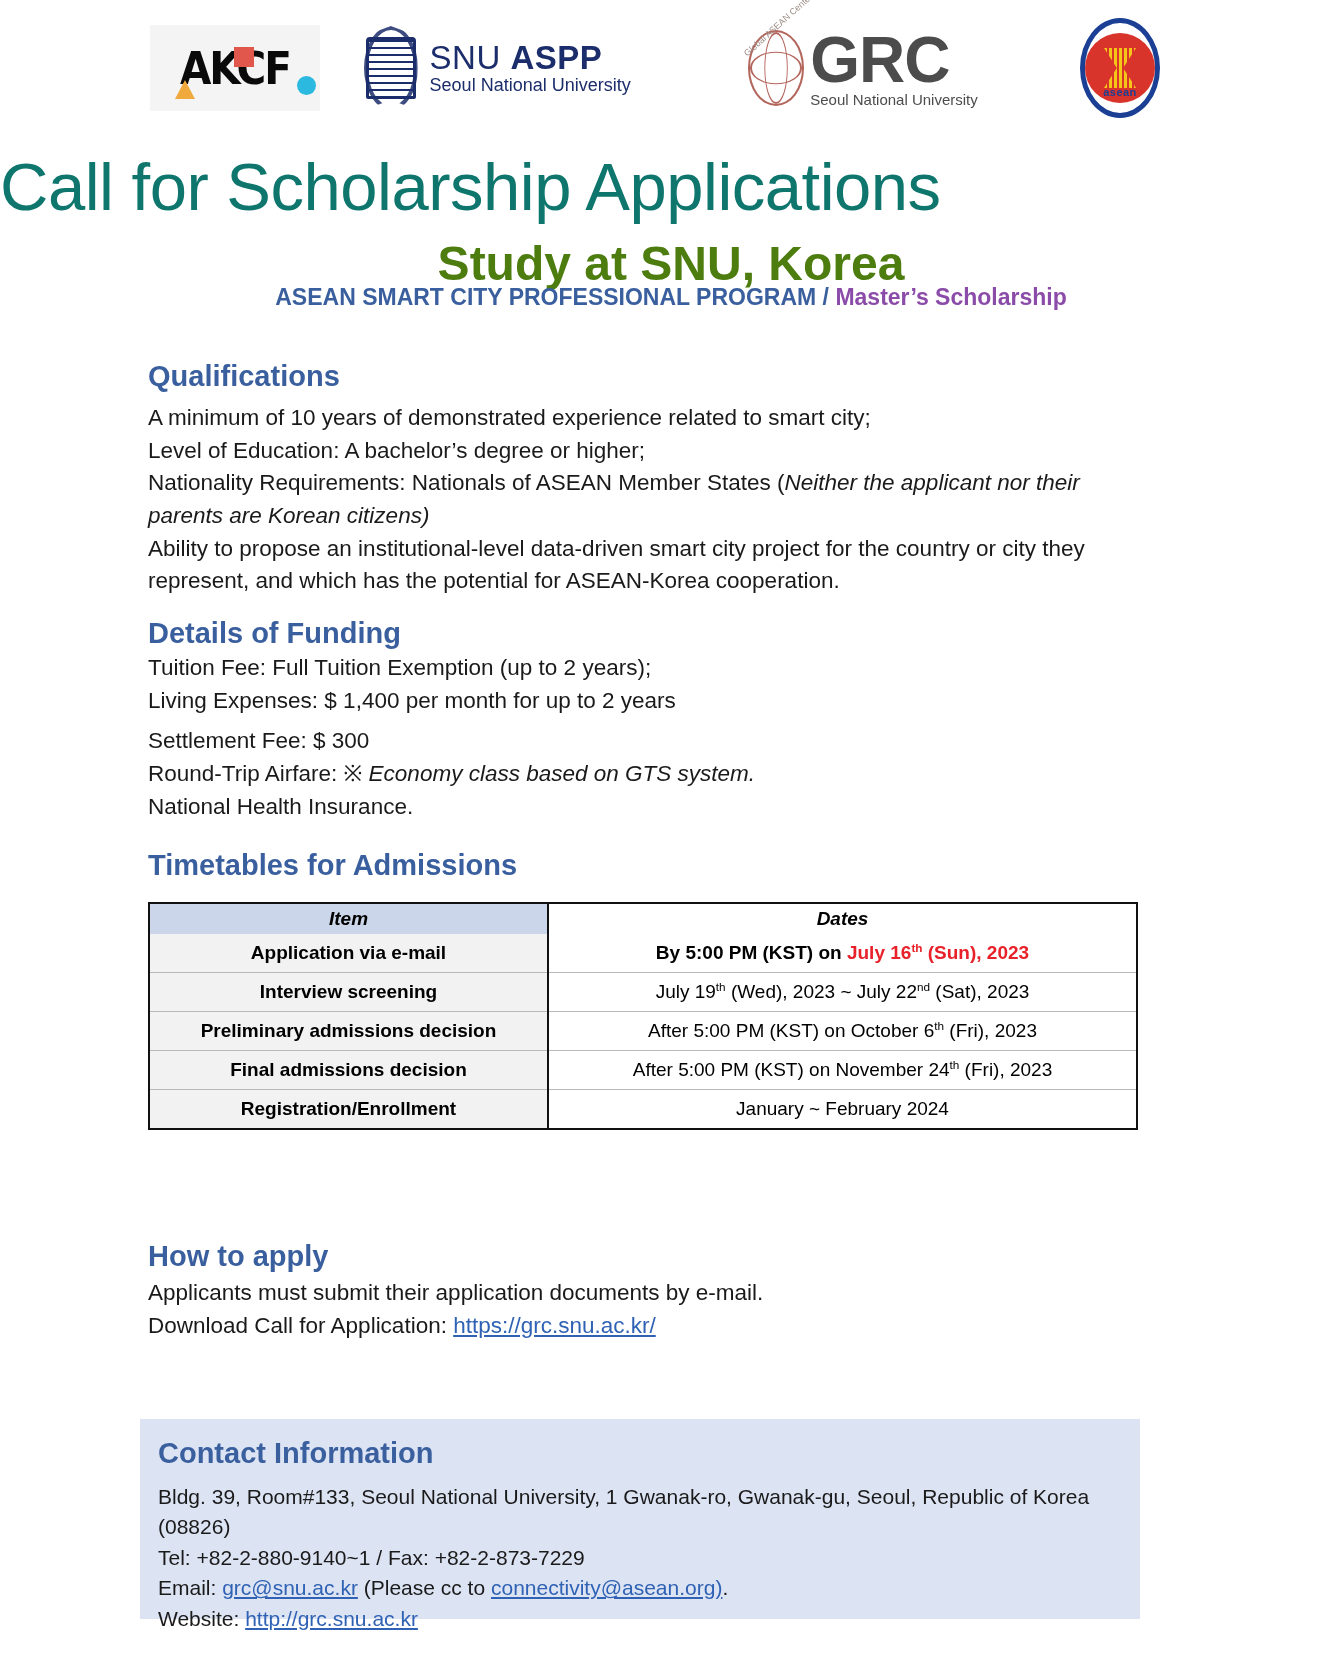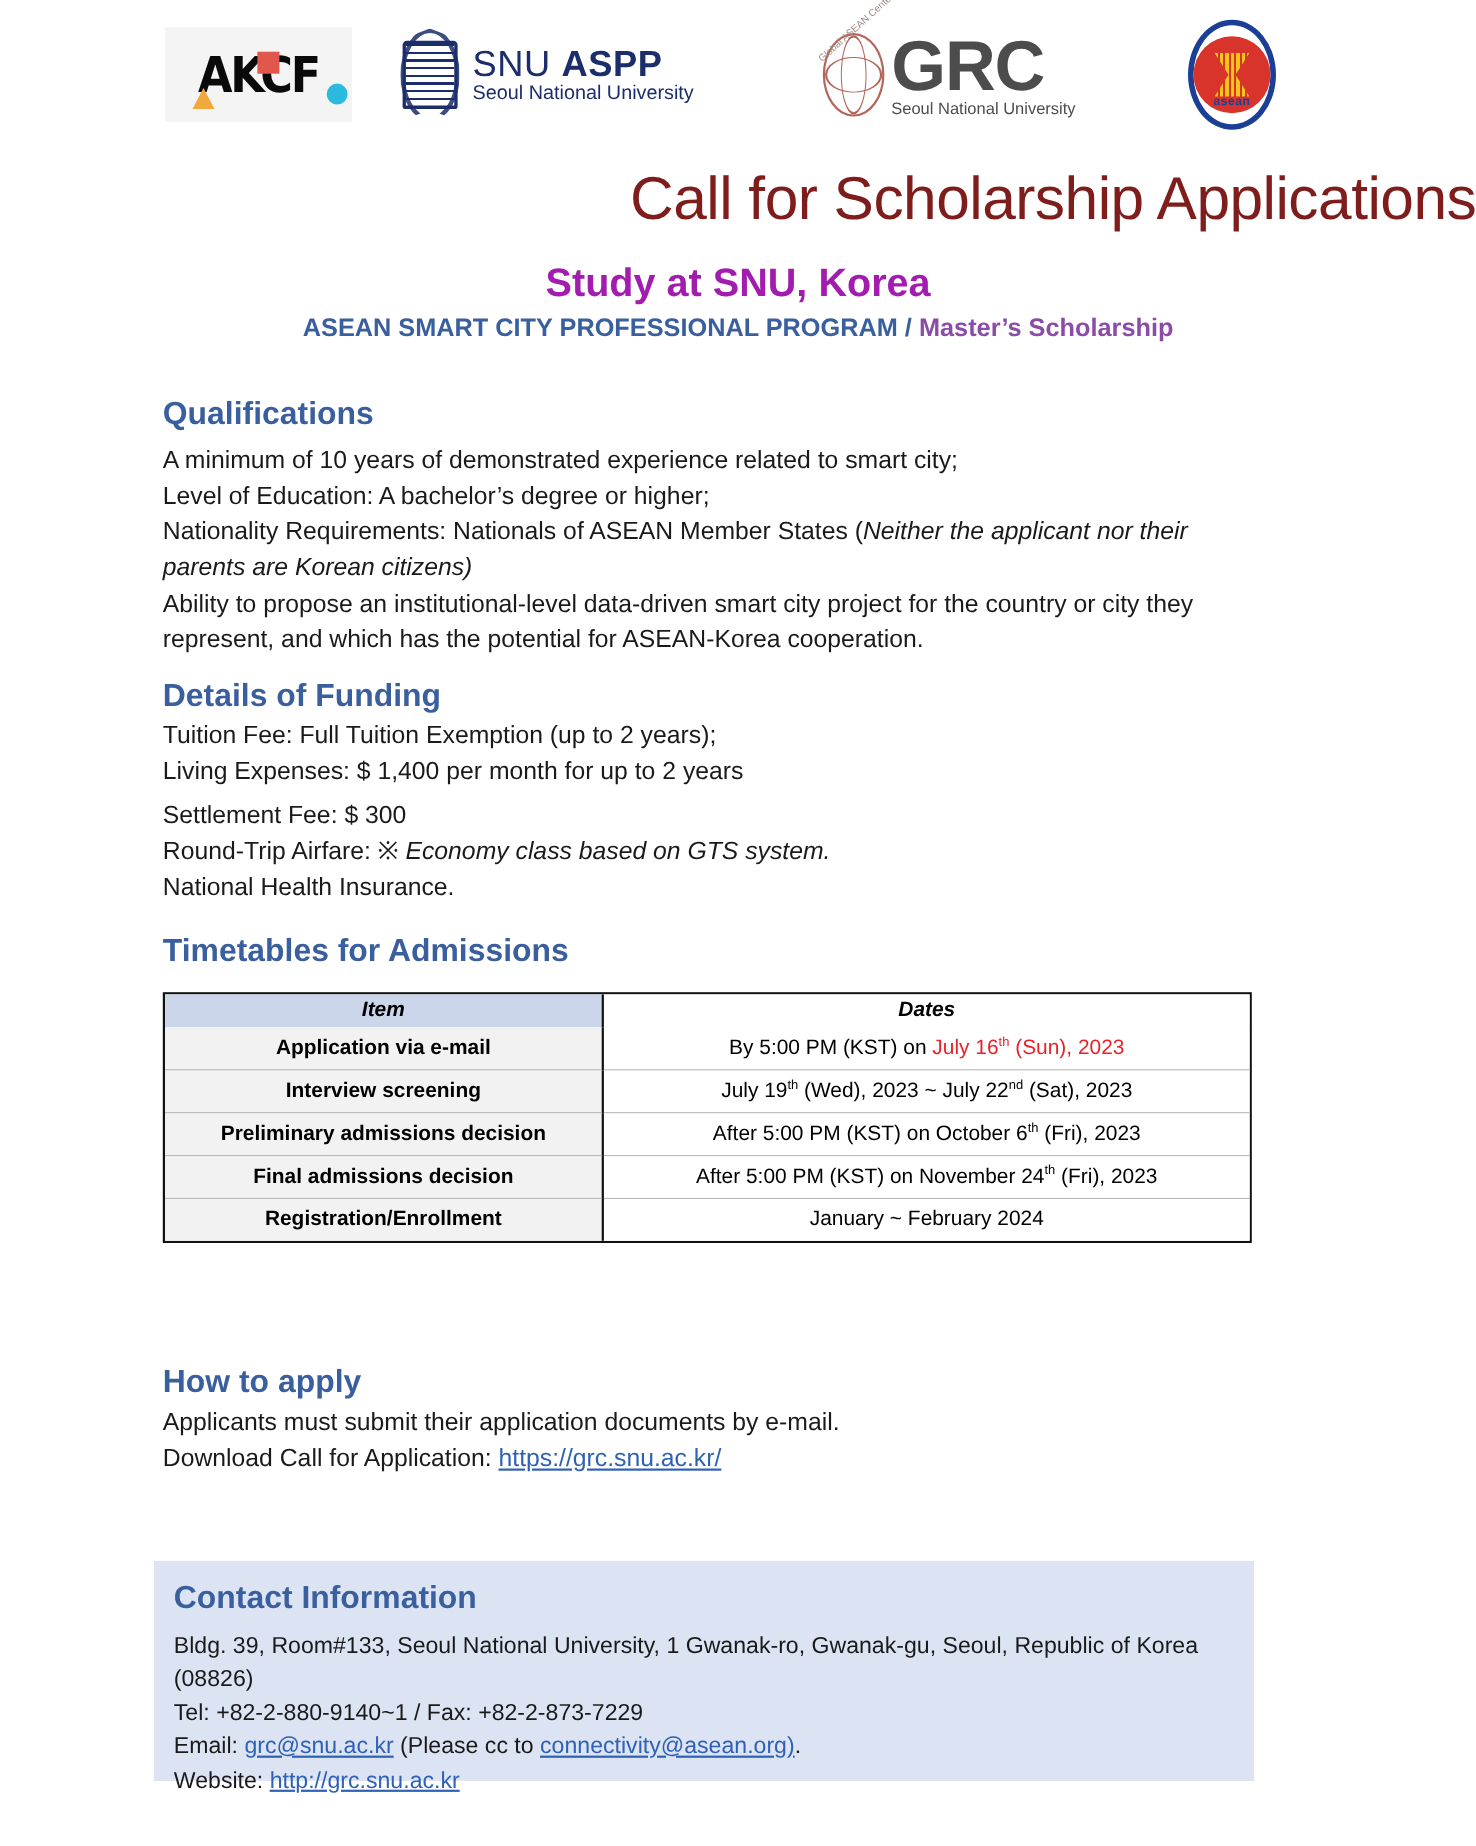--- a/index.html
+++ b/index.html
@@ -197,34 +197,34 @@
     font-weight: bold;
     color: #1a3f94;
     letter-spacing: .5px;
   }
 
   
   .main-title {
     position: absolute;
     top: 148px;
     left: 0; right: 0;
-    text-align: right;
-    font-size: 55px;
-    color: #7f1d1d;
+    text-align: left;
+    font-size: 67px;
+    color: #0f766e;
     letter-spacing: -0.5px;
     font-weight: 400;
   }
   .sub-title {
     position: absolute;
     top: 236px;
     left: 0; right: 0;
     text-align: center;
-    font-size: 36px;
-    font-weight: bold;
-    color: #a21caf;
+    font-size: 48px;
+    font-weight: bold;
+    color: #4d7c0f;
   }
   .sub-sub-title {
     position: absolute;
     top: 284px;
     left: 0; right: 0;
     text-align: center;
     font-size: 23px;
     font-weight: bold;
   }
   .sub-sub-title .part-blue { color: #3a5f9e; }
@@ -290,21 +290,21 @@
     background: #f2f2f2;
     font-weight: bold;
     text-align: center;
     border-right: 2.5px solid #111;
   }
   table.timetable thead .col-item { background: #ccd6ea; }
   table.timetable .col-date {
     text-align: center;
     background: #ffffff;
   }
-  .row-bold .col-date { font-weight: normal; }
+  .row-bold .col-date { font-weight: bold; }
   .red { color: #e8212a; }
   sup { font-size: 0.62em; vertical-align: super; line-height: 0; }
 
   
   #how-head { top: 1240px; }
   #how-body { top: 1277px; width: 940px; }
   a.link, .link {
     color: #2f62b4;
     text-decoration: underline;
   }

